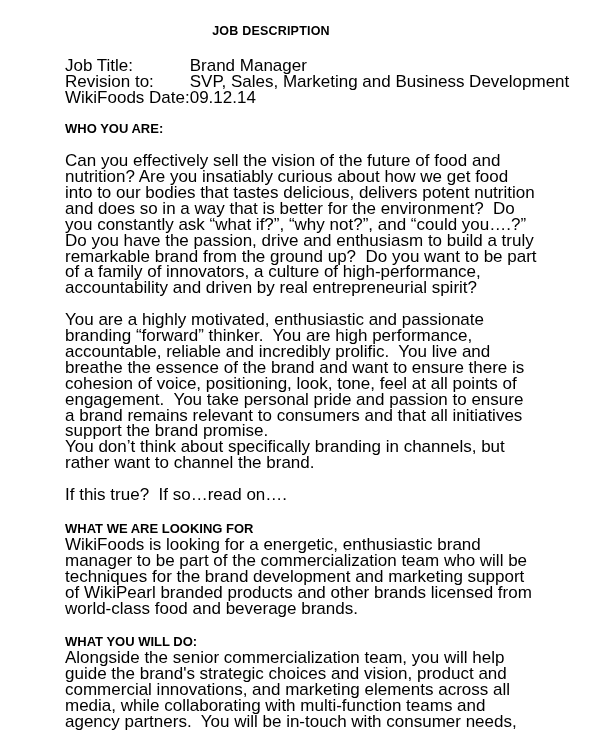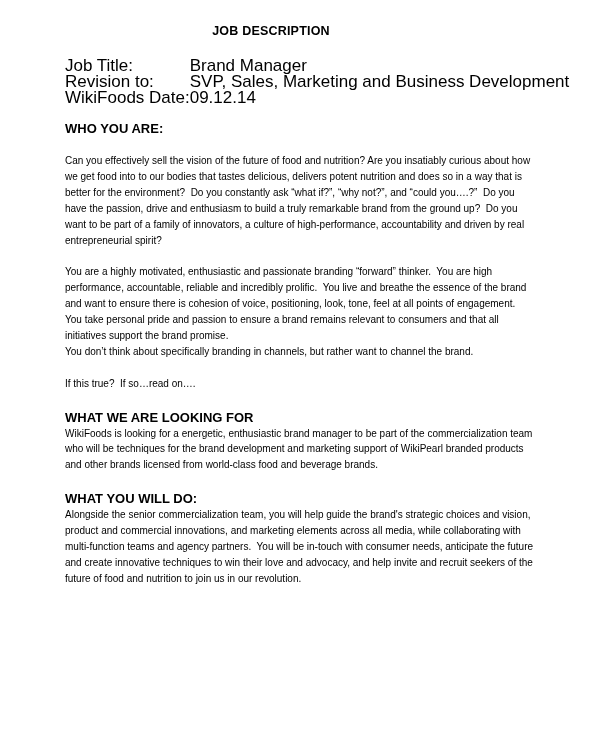--- a/index.html
+++ b/index.html
@@ -49,21 +49,21 @@
   .section-heading {
     font-weight: bold;
     font-size: 13px;
     line-height: 15.8px;
     margin: 0;
   }
   .section-heading.underlined {
     display: inline-block;
   }
   p.para {
-    font-size: 10px;
+    font-size: 17px;
     line-height: 15.9px;
     margin: 0;
     text-align: left;
     white-space: pre-wrap;
   }
   .gap-sm { height: 15.9px; }
   .spacer-after-meta { height: 16px; }
 </style>
 </head>
 <body>

